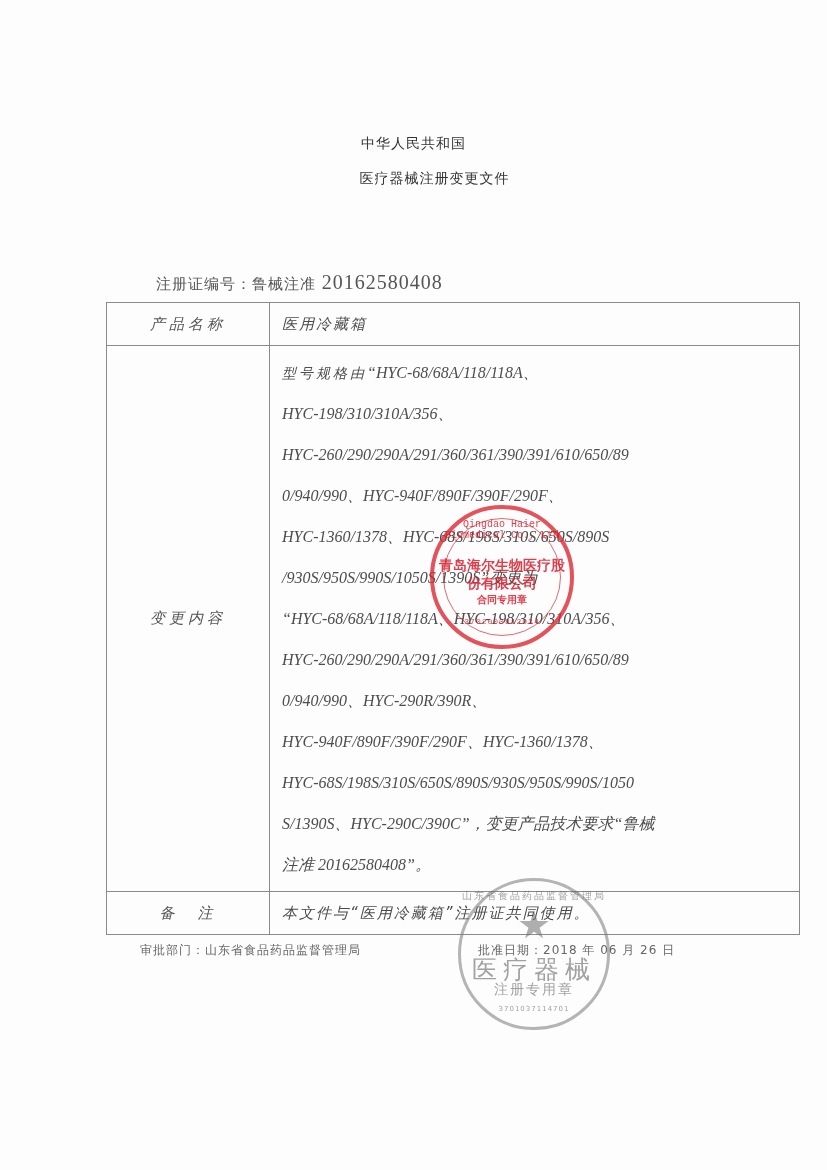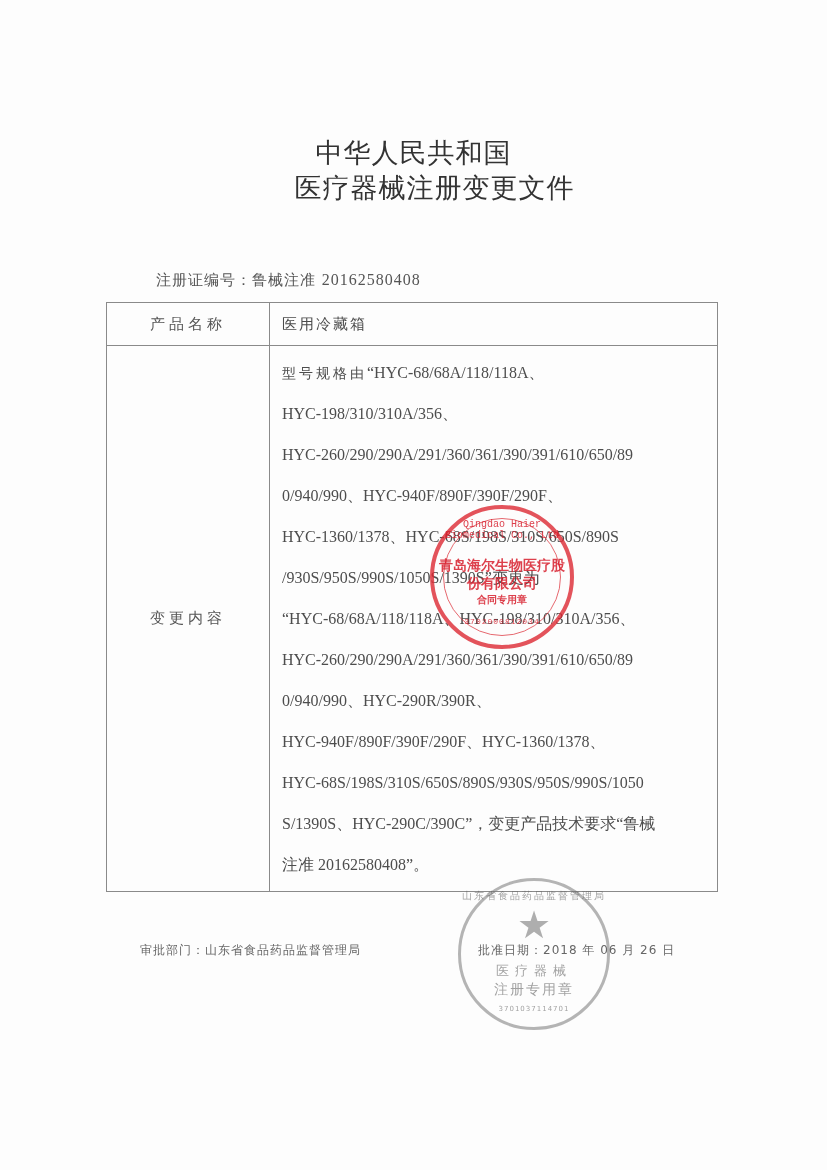--- a/index.html
+++ b/index.html
@@ -1,28 +1,28 @@
 <!DOCTYPE html>
 <html><head>
 <meta charset="utf-8">
 <style>
   html, body { margin:0; padding:0; }
   body {
     width:827px; height:1170px; background:#fdfdfd; position:relative; overflow:hidden;
     font-family:"DejaVu Serif","Liberation Serif",serif; color:#4a4a4a;
   }
-  .title { position:absolute; left:0; width:827px; text-align:center; font-size:27px; letter-spacing:1px; color:#333; font-family:Liberation Serif, serif; }
+  .title { position:absolute; left:0; width:827px; text-align:center; font-size:14px; letter-spacing:1px; color:#333; font-family:Liberation Serif, serif; }
   #t1 { top:135px; }
   #t2 { top:170px;margin-left:21px; }
   .regno { position:absolute; left:156px; top:271px; font-size:15px; color:#555; letter-spacing:1px; font-family:"DejaVu Sans","Liberation Sans",sans-serif; }
-  .regno .num { font-family:"Liberation Serif","DejaVu Serif",serif; font-size:16px;margin-top:26px; }
+  .regno .num { font-family:"Liberation Serif","DejaVu Serif",serif; font-size:20px;margin-top:26px; }
 
   table.doc {
-    position:absolute; left:106px; top:302px; width:612px;
-    border-collapse:collapse; table-layout:fixed;
+    position:absolute; left:106px; top:302px; width:694px;
+    border-collapse:collapse; table-layout:fixed;font-style:italic;
   }
   table.doc td { border:1.5px solid #8a8a8a; vertical-align:middle; }
   td.label { width:160px; text-align:center; font-size:15px; letter-spacing:4px; color:#555; font-family:"DejaVu Sans","Liberation Sans",sans-serif; }
   td.value { padding-left:12px; font-size:15px; color:#4a4a4a; }
   tr.r1 td { height:40px; }
   tr.r3 td { height:40px; }
   td.value.cjk { font-family:"DejaVu Sans","Liberation Sans",sans-serif; letter-spacing:2px; }
   .lines { padding-top:6px; padding-bottom:6px; }
   .line { height:41px; line-height:41px; white-space:nowrap; font-family:"Liberation Serif","DejaVu Serif",serif; font-size:16px; color:#4d4d4d; }
   .line .zh { font-family:"DejaVu Sans","Liberation Sans",sans-serif; font-size:14px; letter-spacing:3px; }
@@ -36,21 +36,21 @@
   .seal-red .txt { position:absolute; left:0; right:0; text-align:center; color:rgba(215,30,45,0.85); font-family:Liberation Mono, monospace; }
   .seal-red .t-en { top:10px; font-size:10px; }
   .seal-red .t-cn { top:48px; font-size:14px; font-weight:bold; }
   .seal-red .t-sub { top:84px; font-size:10px; font-weight:bold; }
   .seal-red .t-code { top:108px; font-size:8px; letter-spacing:1px; }
 
   .seal-gray { left:458px; top:878px; width:152px; height:152px; border:3px solid rgba(120,120,120,0.55); box-sizing:border-box; }
   .seal-gray .star { position:absolute; left:0; right:0; top:22px; text-align:center; font-size:38px; color:rgba(110,110,110,0.55); }
   .seal-gray .txt { position:absolute; left:0; right:0; text-align:center; color:rgba(100,100,100,0.6); font-family:"DejaVu Sans",sans-serif; }
   .seal-gray .t-top { top:8px; font-size:10px; letter-spacing:2px; }
-  .seal-gray .t-a { top:81px; font-size:13px; letter-spacing:6px; }
+  .seal-gray .t-a { top:72px; font-size:25px; letter-spacing:6px; }
   .seal-gray .t-b { top:100px; font-size:14px; letter-spacing:2px; }
   .seal-gray .t-code { top:124px; font-size:7px; letter-spacing:1px; }
 </style>
 </head>
 <body>
 
 <div class="title" id="t1">中华人民共和国</div>
 <div class="title" id="t2">医疗器械注册变更文件</div>
 
 <div class="regno">
@@ -75,20 +75,24 @@
       <div class="line">/930S/950S/990S/1050S/1390S”变更为</div>
       <div class="line">“HYC-68/68A/118/118A、HYC-198/310/310A/356、</div>
       <div class="line">HYC-260/290/290A/291/360/361/390/391/610/650/89</div>
       <div class="line">0/940/990、HYC-290R/390R、</div>
       <div class="line">HYC-940F/890F/390F/290F、HYC-1360/1378、</div>
       <div class="line">HYC-68S/198S/310S/650S/890S/930S/950S/990S/1050</div>
       <div class="line">S/1390S、HYC-290C/390C”，变更产品技术要求“鲁械</div>
       <div class="line">注准 20162580408”。</div>
     </td>
   </tr>
+  <tr class="r3">
+    <td class="label">备　注</td>
+    <td class="value cjk">本文件与“医用冷藏箱”注册证共同使用。</td>
+  </tr>
 </tbody>
   </table>
 
 <div class="footer" id="dept">审批部门：山东省食品药品监督管理局</div>
 <div class="footer" id="date">批准日期：2018 年 06 月 26 日</div>
 
 <div class="seal seal-red">
   <div class="inner"></div>
   <div class="txt t-en">Qingdao Haier Biomedical Co., Ltd</div>
   <div class="txt t-cn">青岛海尔生物医疗股份有限公司</div>

